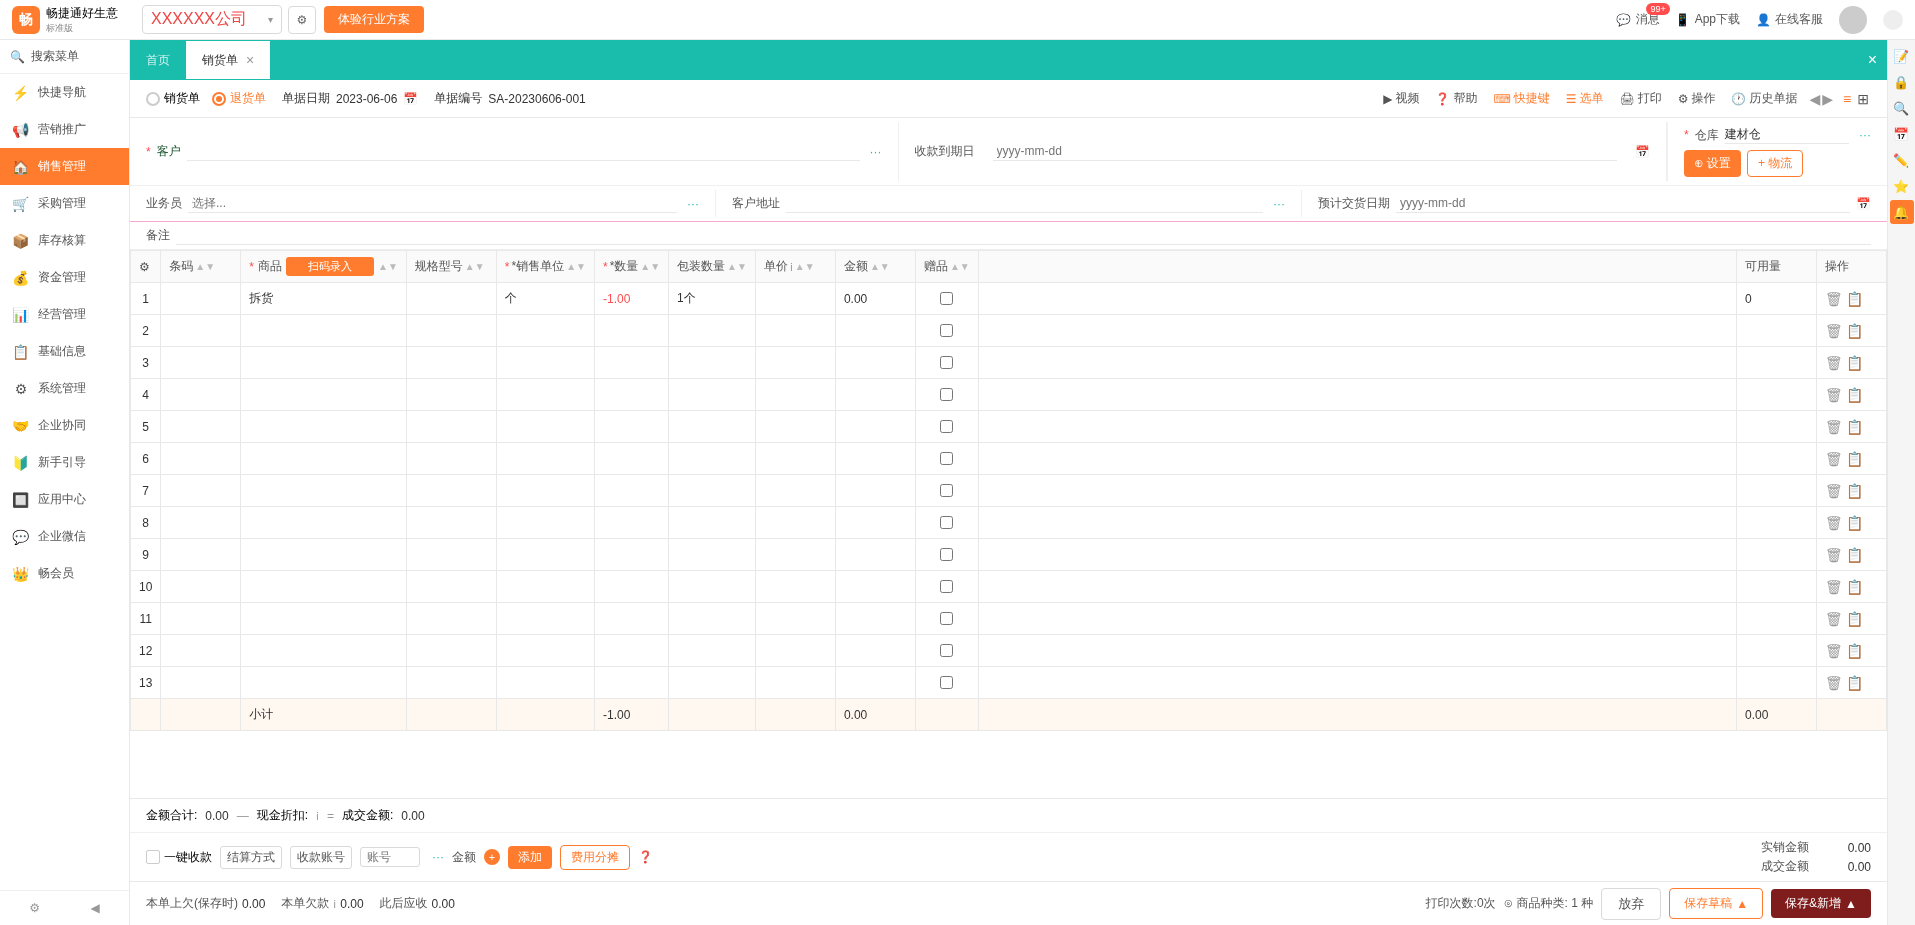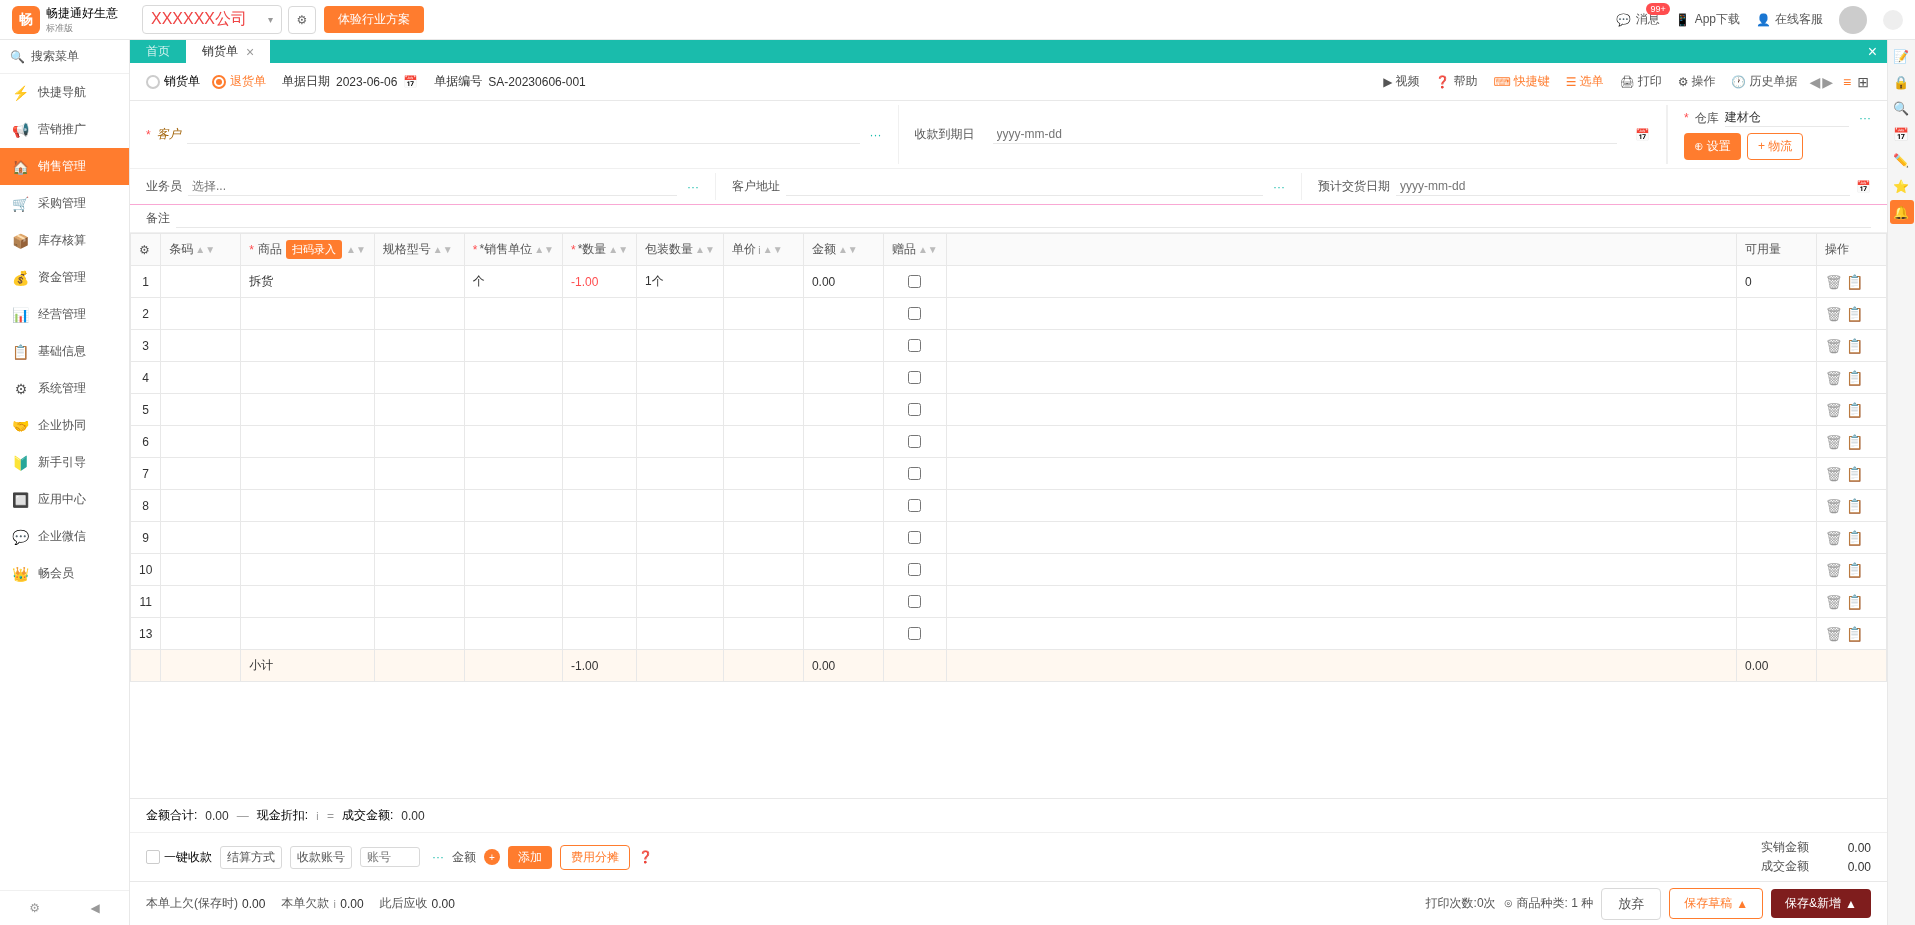--- a/index.html
+++ b/index.html
@@ -25,21 +25,21 @@
     .sidebar { width: 130px; background: #fff; border-right: 1px solid #e8e8e8; display: flex; flex-direction: column; overflow-y: auto; flex-shrink: 0; }
     .sidebar-search { display: flex; align-items: center; gap: 6px; padding: 8px 10px; color: #555; cursor: pointer; border-bottom: 1px solid #f0f0f0; }
     .sidebar-item { display: flex; align-items: center; gap: 8px; padding: 10px 12px; cursor: pointer; color: #555; }
     .sidebar-item.active { background: #ff7c2e; color: white; border-radius: 0; }
     .sidebar-item .icon { font-size: 14px; width: 18px; text-align: center; }
     .sidebar-item .label { font-size: 12px; }
     .sidebar-bottom { margin-top: auto; border-top: 1px solid #f0f0f0; padding: 6px 0; }
 
     
     .main { flex: 1; display: flex; flex-direction: column; overflow: hidden; background: #f0f2f5; }
-    .tab-bar { height: 23px; background: #1abcac; display: flex; align-items: center; padding: 0; flex-shrink: 0; position: relative; }
+    .tab-bar { height: 40px; background: #1abcac; display: flex; align-items: center; padding: 0; flex-shrink: 0; position: relative; }
     .tab { padding: 0 16px; height: 38px; display: flex; align-items: center; cursor: pointer; color: rgba(255,255,255,0.8); font-size: 13px; }
     .tab.active { background: white; color: #333; position: relative; }
     .tab-close { margin-left: 8px; font-size: 14px; color: #999; cursor: pointer; }
     .close-all-btn { position: absolute; right: 10px; top: 50%; transform: translateY(-50%); color: white; font-size: 16px; cursor: pointer; }
 
     
     .doc-area { flex: 1; background: white; display: flex; flex-direction: column; overflow: hidden; margin: 0; }
 
     
     .doc-header { padding: 8px 16px; border-bottom: 1px solid #e8e8e8; display: flex; align-items: center; gap: 16px; flex-shrink: 0; background: #fff; }
@@ -57,21 +57,21 @@
     .settings-btn { background: #ff7c2e; color: white; border: none; border-radius: 4px; padding: 4px 10px; cursor: pointer; font-size: 12px; }
     .logistics-btn { color: #ff7c2e; border: 1px solid #ff7c2e; border-radius: 4px; padding: 4px 10px; cursor: pointer; font-size: 12px; background: white; }
     .dots { color: #1abcac; cursor: pointer; margin-left: 4px; }
 
     
     .table-area { flex: 1; overflow: auto; background: #fff; }
     .data-table { width: 100%; border-collapse: collapse; }
     .data-table th { background: #fafafa; border: 1px solid #e8e8e8; padding: 6px 8px; text-align: left; font-weight: normal; color: #555; white-space: nowrap; position: sticky; top: 0; z-index: 1; }
     .data-table td { border: 1px solid #e8e8e8; padding: 5px 8px; color: #333; height: 32px; }
     .row-num { color: #999; text-align: center; width: 30px; }
-    .scan-btn { background: #ff7c2e; color: white; border: none; border-radius: 3px; padding: 2px 6px; font-size: 11px; cursor: pointer; }
+    .scan-btn { background: #ff7c2e; color: white; border: none; border-radius: 3px; padding: 2px 22px; font-size: 11px; cursor: pointer; }
     .neg-val { color: #ff4d4f; }
     .action-btns { display: flex; gap: 4px; align-items: center; }
     .action-btn { cursor: pointer; color: #999; font-size: 14px; }
     .checkbox-cell { display: flex; justify-content: center; }
 
     
     .subtotal-row td { background: #fff8f0; font-weight: 500; }
 
     
     .amount-footer { padding: 8px 16px; background: #fff; border-top: 1px solid #e8e8e8; display: flex; align-items: center; gap: 8px; flex-shrink: 0; }
@@ -307,21 +307,21 @@
           <div class="view-icons">
             <span class="view-icon active">≡</span>
             <span class="view-icon">⊞</span>
           </div>
         </div>
       </div>
 
       <div style="display:flex;background:#fff;border-bottom:1px solid #f0f0f0;padding:4px 0;">
         <div style="flex:1;display:flex;align-items:center;padding:4px 16px;gap:6px;border-right:1px solid #f0f0f0;">
           <span style="color:#ff4d4f;">*</span>
-          <span style="color:#a16207;white-space:nowrap;font-style:italic;">客户</span>
+          <span style="color:#14532d;white-space:nowrap;">客户</span>
           <input type="text" style="flex: 1 1 0%; border-top: none; border-right: none; border-left: none; border-image: initial; outline: none; font-size: 12px; border-bottom: 1px solid rgb(232, 232, 232); padding: 2px 4px;" value="">
           <span class="dots">···</span>
         </div>
         <div style="flex:1;display:flex;align-items:center;padding:4px 16px;gap:18px;border-right:1px solid #f0f0f0;">
           <span style="color:#555;white-space:nowrap;">收款到期日</span>
           <input type="text" style="flex: 1 1 0%; border-top: none; border-right: none; border-left: none; border-image: initial; outline: none; font-size: 12px; border-bottom: 1px solid rgb(232, 232, 232); padding: 2px 4px; color: rgb(187, 187, 187);" placeholder="yyyy-mm-dd">
           <span style="color:#999;cursor:pointer;">📅</span>
         </div>
         <div style="display:flex;flex-direction:column;gap:4px;padding:4px 16px;min-width:220px;border-left:1px solid #f0f0f0;">
           <div style="display:flex;align-items:center;gap:6px;">
@@ -671,20 +671,44 @@
       <td></td>
       <td>
         <div class="action-btns">
           <span class="action-btn">🗑</span>
           <span class="action-btn">📋</span>
         </div>
       </td>
     </tr>
               <tr>
       <td class="row-num">11</td>
+      <td></td>
+      <td></td>
+      <td></td>
+      <td></td>
+      <td></td>
+      <td></td>
+      <td></td>
+      <td></td>
+      <td>
+                  <div class="checkbox-cell">
+                    <input type="checkbox" style="">
+                  </div>
+                </td>
+      <td></td>
+      <td></td>
+      <td>
+        <div class="action-btns">
+          <span class="action-btn">🗑</span>
+          <span class="action-btn">📋</span>
+        </div>
+      </td>
+    </tr>
+              <tr>
+      <td class="row-num">12</td>
       <td></td>
       <td></td>
       <td></td>
       <td></td>
       <td></td>
       <td></td>
       <td></td>
       <td></td>
       <td>
                   <div class="checkbox-cell">

